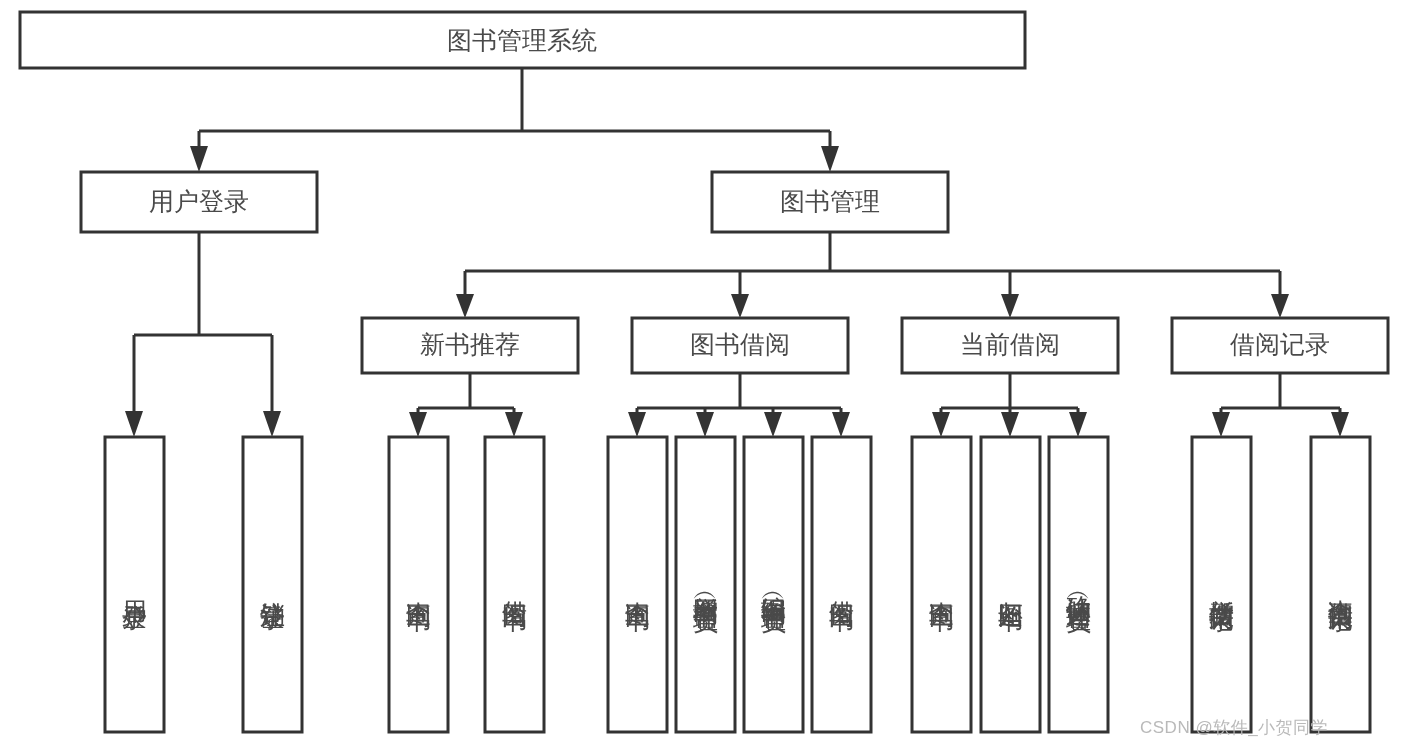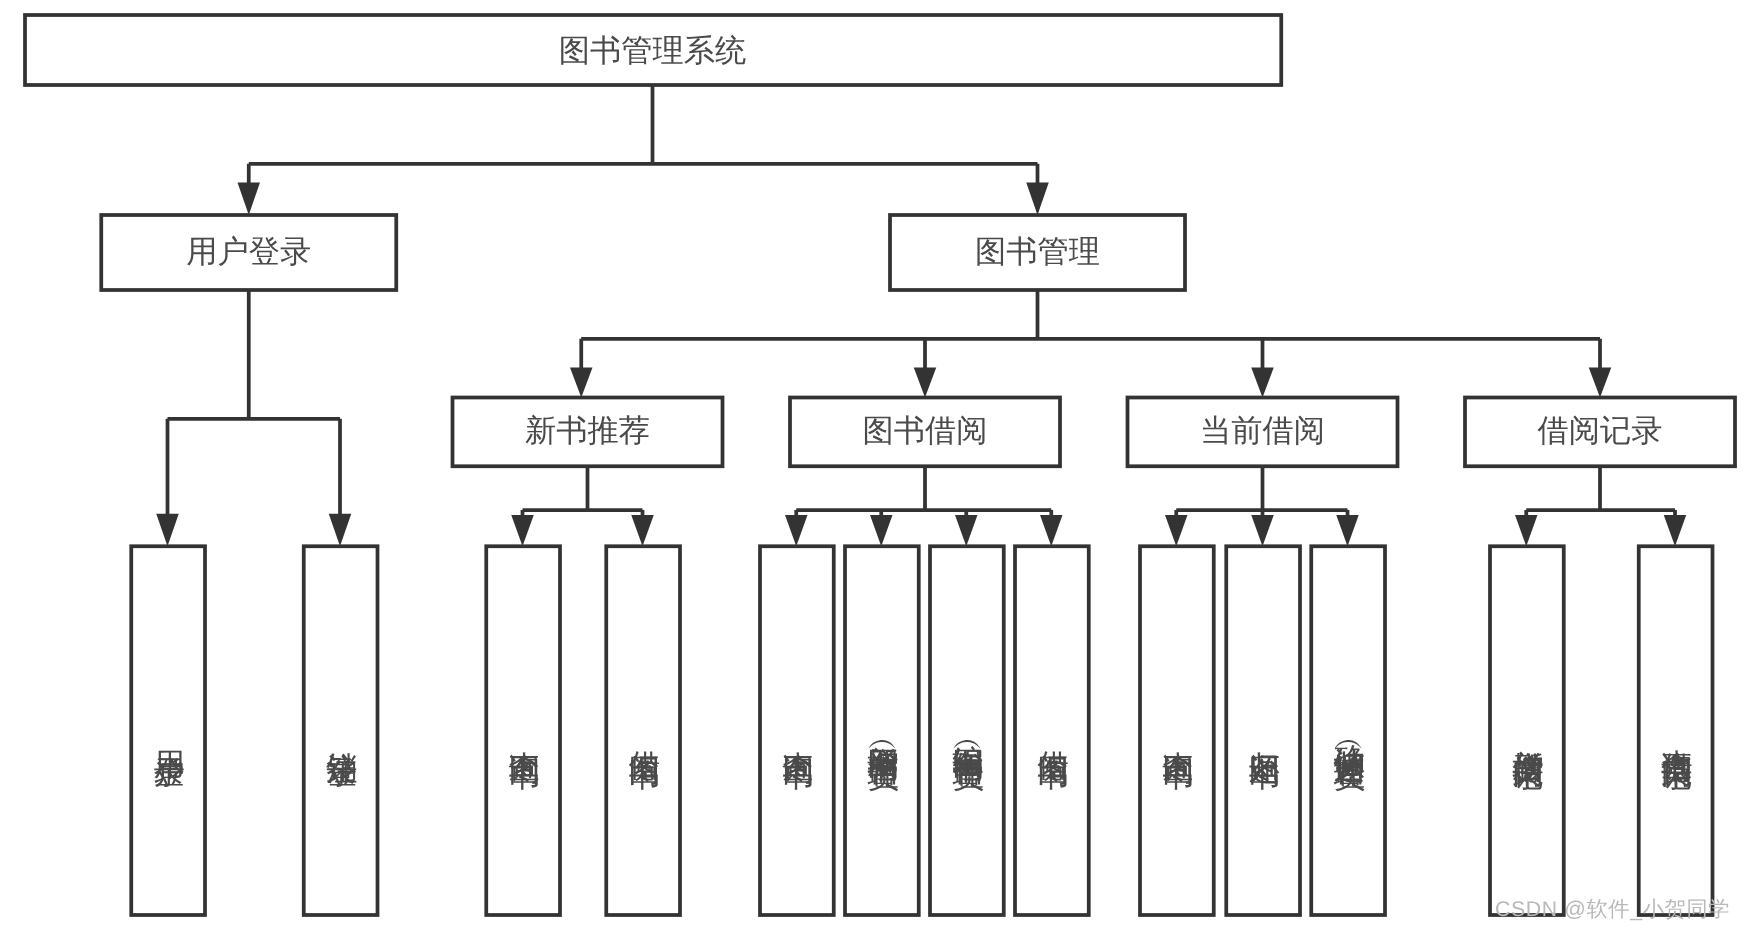--- a/index.html
+++ b/index.html
@@ -216,15 +216,15 @@
   <div class="vert-label" style="left:744px; top:437px; width:59px; height:295px;">编辑图书（管理员）</div>
   <div class="vert-label" style="left:812px; top:437px; width:59px; height:295px;">借阅图书</div>
 
   <div class="vert-label" style="left:912px; top:437px; width:59px; height:295px;">查询图书</div>
   <div class="vert-label" style="left:981px; top:437px; width:59px; height:295px;">归还图书</div>
   <div class="vert-label" style="left:1049px; top:437px; width:59px; height:295px;">确认归还（管理员）</div>
 
   <div class="vert-label" style="left:1192px; top:437px; width:59px; height:295px;">新增借阅记录</div>
   <div class="vert-label" style="left:1311px; top:437px; width:59px; height:295px;">查询借阅记录</div>
 
-  <div class="watermark" style="left:1196px; top:716px;">CSDN @软件_小贺同学</div>
+  <div class="watermark" style="left:1140px; top:716px;">CSDN @软件_小贺同学</div>
 
 </div>
 
 </body></html>

